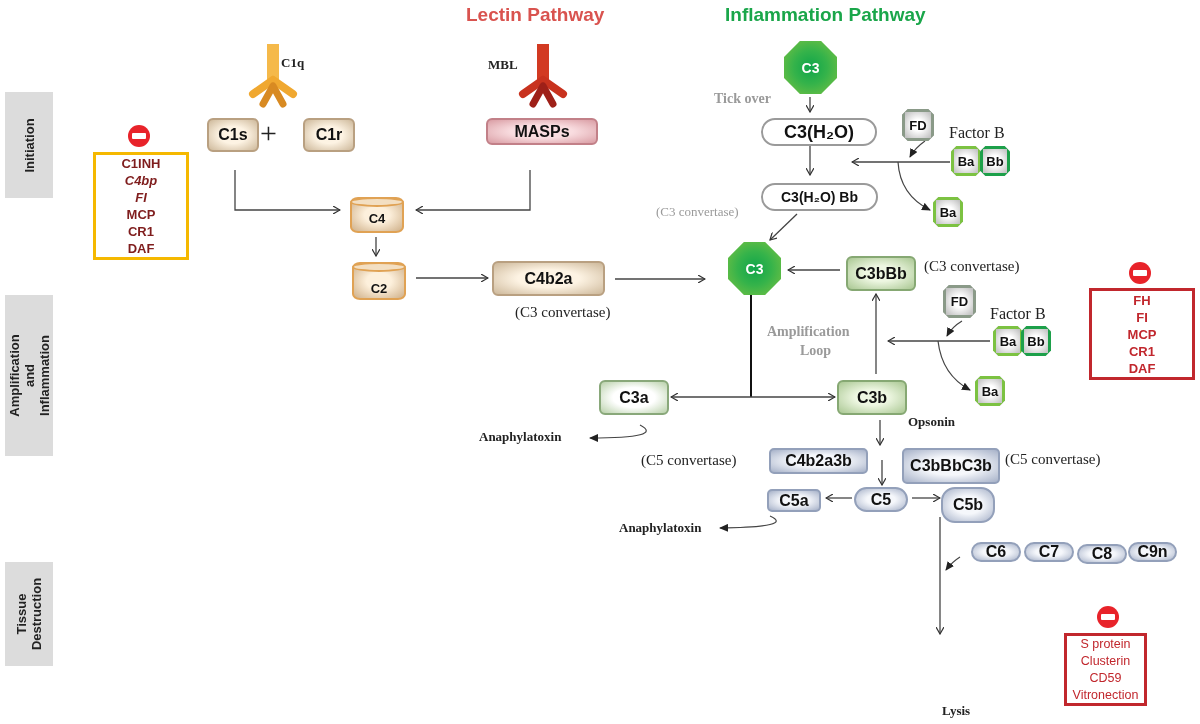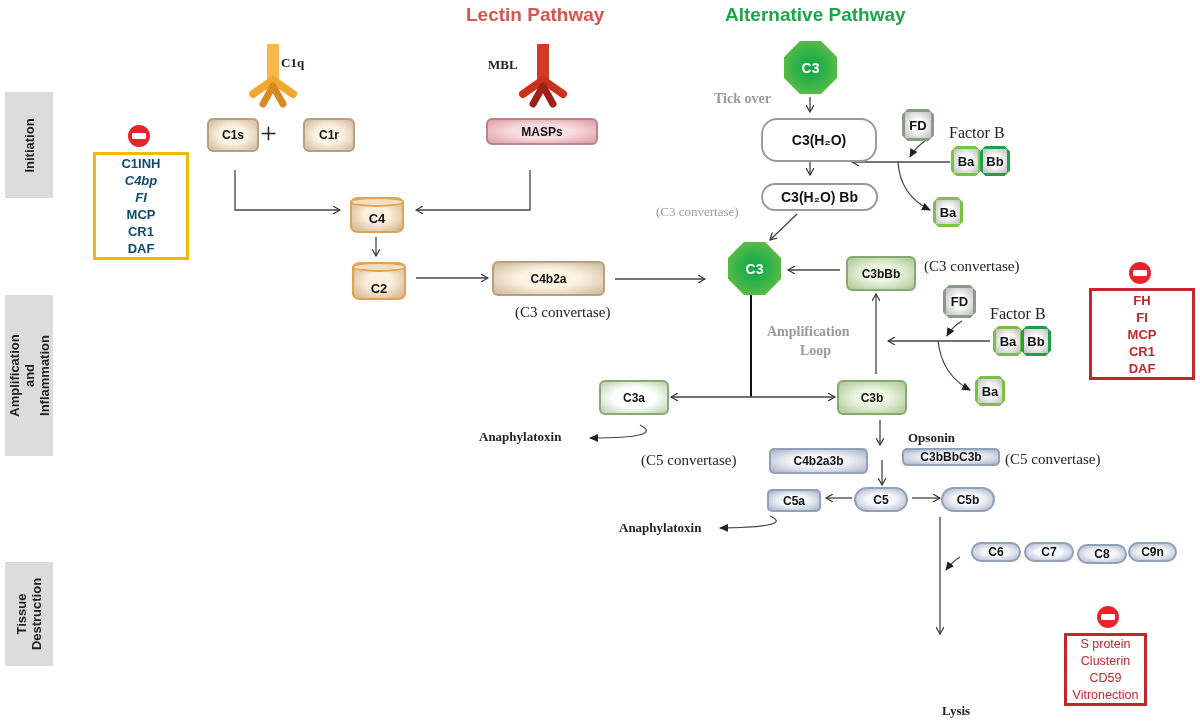--- a/index.html
+++ b/index.html
@@ -3,21 +3,21 @@
 <meta charset="utf-8">
 <style>
   html, body { margin:0; padding:0; background:#ffffff; }
   body { width:1200px; height:724px; position:relative; overflow:hidden;
          font-family:"Liberation Sans", sans-serif; }
   #diagram { position:absolute; left:0; top:0; width:1200px; height:724px; }
   .abs { position:absolute; }
   .title { font-weight:bold; font-size:19px; white-space:nowrap; }
   .phase { position:absolute; background:#dcdcdc; width:48px; display:flex; align-items:center; justify-content:center; }
   .phase span { transform:rotate(-90deg); white-space:nowrap; font-size:13px; font-weight:bold; color:#222; text-align:center; line-height:15px; display:block; }
-  .box { position:absolute; display:flex; align-items:center; justify-content:center; font-weight:bold; font-size:12px; color:#111; box-sizing:border-box; }
+  .box { position:absolute; display:flex; align-items:center; justify-content:center; font-weight:bold; font-size:16px; color:#111; box-sizing:border-box; }
   .tan { background:radial-gradient(ellipse at center, #fdf3e3 40%, #cdb89a 100%); border:2px solid #b9a081; border-radius:6px; }
   .pink { background:radial-gradient(ellipse at center, #f9dde0 40%, #d99ca3 100%); border:2px solid #c28088; border-radius:6px; }
   .greenbox { background:radial-gradient(ellipse at center, #eef7e2 35%, #a9c792 100%); border:2px solid #86a873; border-radius:6px; }
   .whitegreen { background:radial-gradient(ellipse at center, #ffffff 45%, #b8d0a9 100%); border:2px solid #89a87a; border-radius:6px; }
   .pill { background:#fff; border:2px solid #9a9a9a; border-radius:16px; }
   .blue { background:radial-gradient(ellipse at center, #f5f7fb 40%, #a6b1c8 100%); border:2px solid #93a0ba; border-radius:5px; }
   .bluepill { background:radial-gradient(ellipse at center, #f5f7fb 40%, #a6b1c8 100%); border:2px solid #93a0ba; border-radius:14px; }
   .cyl { position:absolute; display:flex; align-items:center; justify-content:center; font-weight:bold; font-size:13px; color:#111; box-sizing:border-box;
          background:radial-gradient(ellipse at center, #fdf0dc 35%, #cfb089 100%); border:2px solid #e0a254; border-radius:8px / 6px; }
   .cyl::before { content:""; position:absolute; left:-2px; right:-2px; top:-2px; height:10px; border:2px solid #e0a254; border-radius:50%; background:#f3dfc2; box-sizing:border-box; }
@@ -29,21 +29,21 @@
   .chip { position:absolute; display:flex; align-items:center; justify-content:center; font-weight:bold; font-size:13px; color:#111;
           background:radial-gradient(circle at center, #ffffff 25%, #a4a4a4 100%); box-sizing:border-box;
           clip-path:polygon(18% 0%,82% 0%,100% 18%,100% 82%,82% 100%,18% 100%,0% 82%,0% 18%); }
   .chip-ltgreen { box-shadow: inset 0 0 0 3px #7cc242; }
   .chip-dkgreen { box-shadow: inset 0 0 0 3px #1da04a; }
   .chip-gray { box-shadow: inset 0 0 0 3px #8a9a88; }
   .label { position:absolute; white-space:nowrap; font-size:15px; color:#222;font-family:Liberation Serif, serif; }
   .bold { font-weight:bold; }
   .gray { color:#9a9a9a; }
   .inhib { position:absolute; box-sizing:border-box; display:flex; flex-direction:column; align-items:center; justify-content:center; font-weight:bold; font-size:13px; line-height:17px; }
-  .inhib-orange { border:3px solid #f5b800; color:#0c4a6e; }
+  .inhib-orange { border:3px solid #f5b800; color:#7f1d1d; }
   .inhib-red { border:3px solid #c1272d; color:#c1272d; }
   .stop { position:absolute; width:22px; height:22px; border-radius:50%; background:#e8232a; }
   .stop::after { content:""; position:absolute; left:4px; right:4px; top:8px; height:6px; background:#fff; border-radius:1px; }
 </style>
 </head>
 <body>
 
 <div id="diagram">
 
   <svg class="abs" style="left:0;top:0" width="1200" height="724">
@@ -101,21 +101,21 @@
       <path d="M938,341 Q942,375 970,390" marker-end="url(#ahf)"></path>
 
       <path d="M640,425 Q665,438 590,438" marker-end="url(#ahf)"></path>
       <path d="M770,516 Q795,527 720,528" marker-end="url(#ahf)"></path>
 
       <path d="M960,557 Q952,562 946,570" marker-end="url(#ahf)"></path>
     </g>
   </svg>
 
   <div class="abs title" style="left:466px;top:4px;color:#d9534f">Lectin Pathway</div>
-  <div class="abs title" style="left:725px;top:4px;color:#1aa64a">Alternative Pathway</div>
+  <div class="abs title" style="left:725px;top:4px;color:#1aa64a">Inflammation Pathway</div>
 
   <div class="phase" style="left:5px;top:92px;height:106px">
     <span>Initiation</span>
   </div>
   <div class="phase" style="left:5px;top:295px;height:161px">
     <span style="white-space:normal;width:140px">Amplification and Inflammation</span>
   </div>
   <div class="phase" style="left:5px;top:562px;height:104px">
     <span style="white-space:normal;width:80px">Tissue Destruction</span>
   </div>
@@ -150,21 +150,21 @@
   <div class="box pink" style="left:486px;top:118px;width:112px;height:27px">MASPs</div>
 
   <div class="cyl" style="left:350px;top:197px;width:54px;height:36px;padding-top:6px">C4</div>
   <div class="cyl" style="left:352px;top:262px;width:54px;height:38px;padding-top:15px">C2</div>
 
   <div class="box tan" style="left:492px;top:261px;width:113px;height:35px">C4b2a</div>
   <div class="label" style="left:515px;top:304px">(C3 convertase)</div>
 
   <div class="octagon" style="left:784px;top:41px;width:53px;height:53px">C3</div>
   <div class="label bold gray" style="left:714px;top:91px;font-size:14px">Tick over</div>
-  <div class="box pill" style="left:761px;top:118px;width:116px;height:44px;font-size:14px">C3(H₂O)</div>
+  <div class="box pill" style="left:761px;top:118px;width:116px;height:28px;font-size:18px">C3(H₂O)</div>
   <div class="box pill" style="left:761px;top:183px;width:117px;height:28px;font-size:14px">C3(H₂O) Bb</div>
   <div class="label gray" style="left:656px;top:204px;font-size:13px">(C3 convertase)</div>
 
   <div class="chip chip-gray" style="left:902px;top:109px;width:32px;height:32px">FD</div>
   <div class="label" style="left:949px;top:124px;font-size:16px">Factor B</div>
   <div class="chip chip-ltgreen" style="left:951px;top:146px;width:30px;height:30px">Ba</div>
   <div class="chip chip-dkgreen" style="left:980px;top:146px;width:30px;height:30px">Bb</div>
   <div class="chip chip-ltgreen" style="left:933px;top:197px;width:30px;height:30px">Ba</div>
 
   <div class="octagon" style="left:728px;top:242px;width:53px;height:53px">C3</div>
@@ -181,31 +181,31 @@
   <div class="inhib inhib-red" style="left:1089px;top:288px;width:106px;height:92px" id="inhib-amp">
       <div>FH</div>
       <div>FI</div>
       <div>MCP</div>
       <div>CR1</div>
       <div>DAF</div>
     </div>
 
   <div class="box whitegreen" style="left:599px;top:380px;width:70px;height:35px">C3a</div>
   <div class="box greenbox" style="left:837px;top:380px;width:70px;height:35px">C3b</div>
-  <div class="label bold" style="left:908px;top:430px;font-size:13px">Opsonin</div>
+  <div class="label bold" style="left:908px;top:414px;font-size:13px">Opsonin</div>
   <div class="label bold" style="left:479px;top:429px;font-size:13px">Anaphylatoxin</div>
 
   <div class="label" style="left:641px;top:452px">(C5 convertase)</div>
   <div class="box blue" style="left:769px;top:448px;width:99px;height:26px">C4b2a3b</div>
-  <div class="box blue" style="left:902px;top:448px;width:98px;height:18px">C3bBbC3b</div>
+  <div class="box blue" style="left:902px;top:448px;width:98px;height:36px">C3bBbC3b</div>
   <div class="label" style="left:1005px;top:451px">(C5 convertase)</div>
 
   <div class="box blue" style="left:767px;top:489px;width:54px;height:23px">C5a</div>
   <div class="box bluepill" style="left:854px;top:487px;width:54px;height:25px">C5</div>
-  <div class="box bluepill" style="left:941px;top:487px;width:54px;height:25px">C5b</div>
+  <div class="box bluepill" style="left:941px;top:487px;width:54px;height:36px">C5b</div>
   <div class="label bold" style="left:619px;top:520px;font-size:13px">Anaphylatoxin</div>
 
   <div class="box bluepill" style="left:971px;top:542px;width:50px;height:20px">C6</div>
   <div class="box bluepill" style="left:1024px;top:542px;width:50px;height:20px">C7</div>
   <div class="box bluepill" style="left:1077px;top:544px;width:50px;height:20px">C8</div>
   <div class="box bluepill" style="left:1128px;top:542px;width:49px;height:20px">C9n</div>
 
   <div class="label bold" style="left:942px;top:703px;font-size:13px">Lysis</div>
 
   <div class="stop" style="left:1097px;top:606px"></div>

